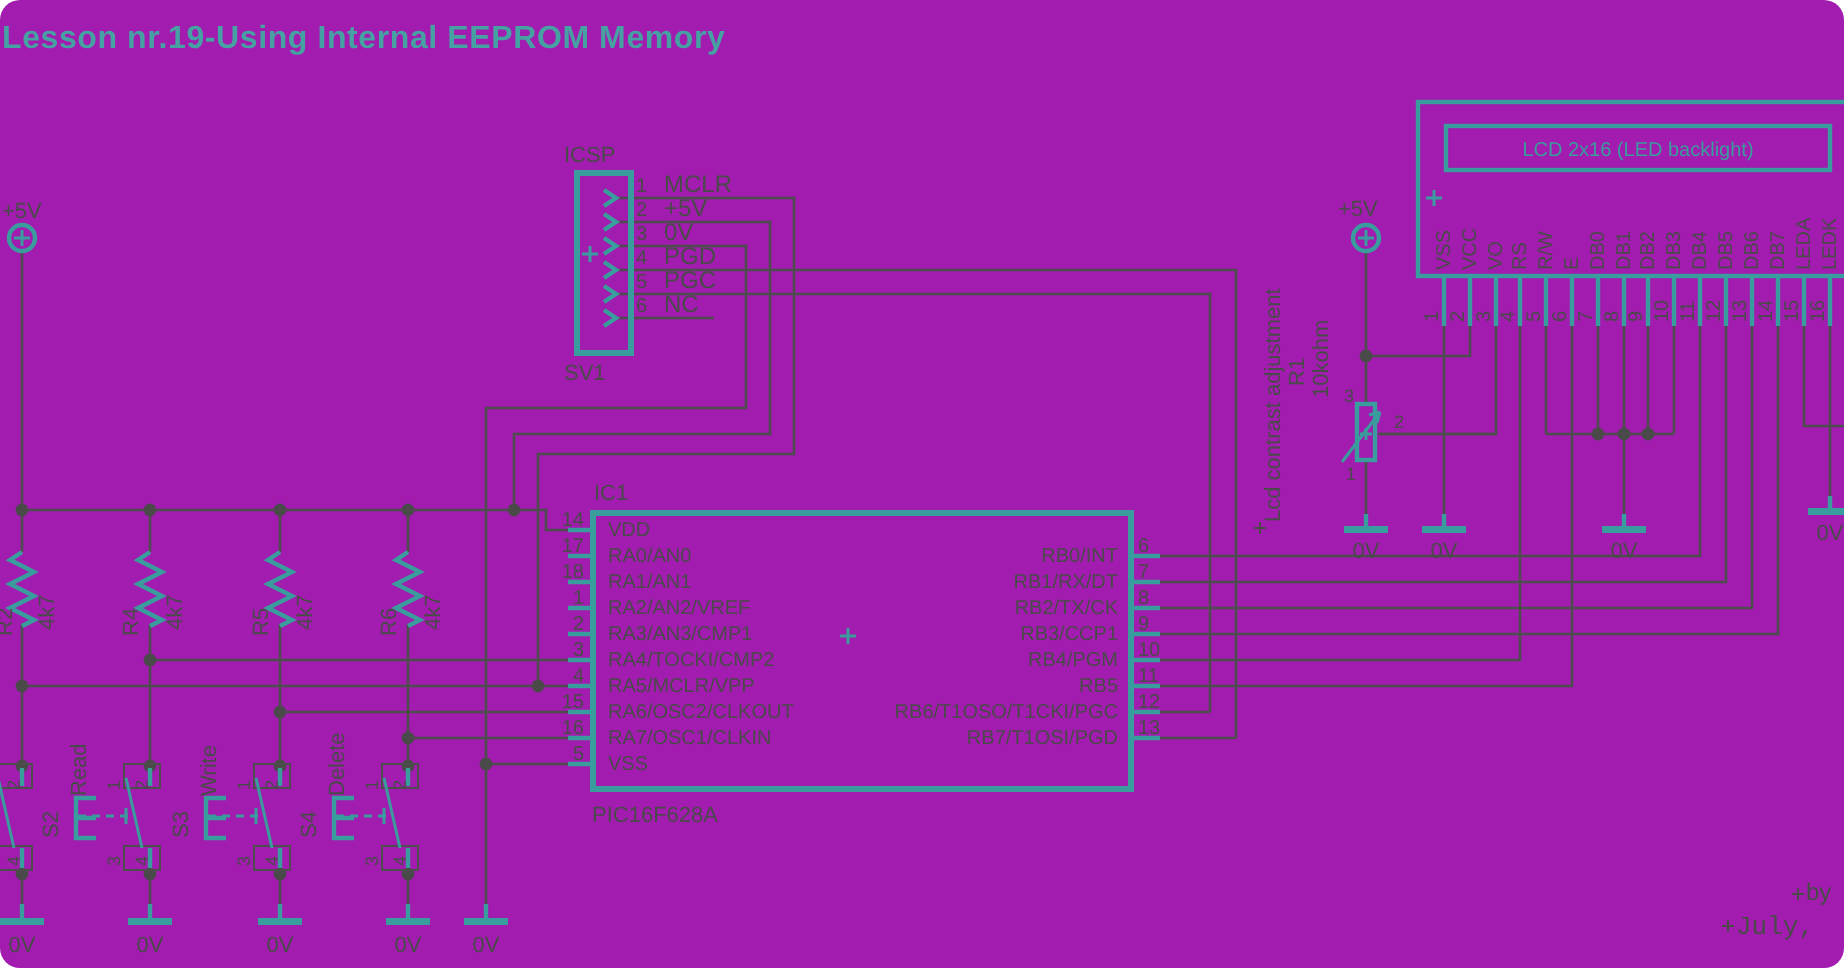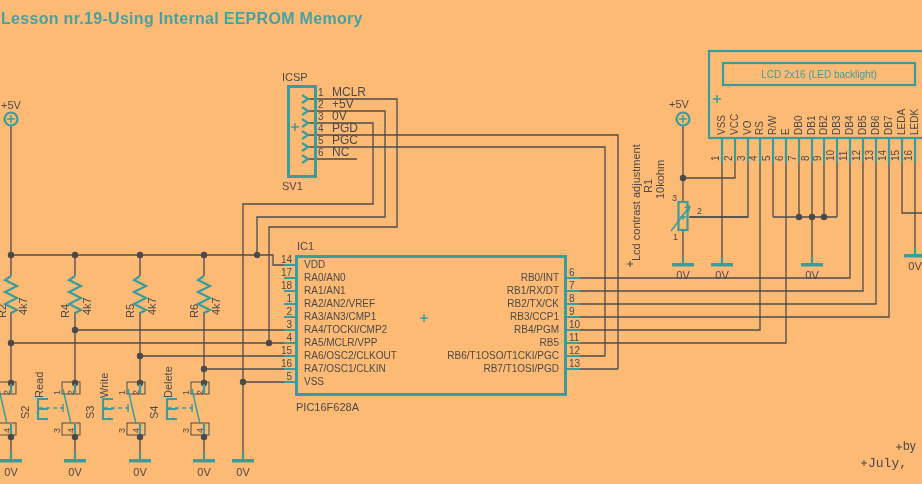--- a/index.html
+++ b/index.html
@@ -1,16 +1,16 @@
 <!DOCTYPE html>
 <html><head>
 <meta charset="utf-8">
 <style>
   html,body{margin:0;padding:0;background:#ffffff;}
-  .stage{position:relative;width:922px;height:484px;background:#fdba74;overflow:hidden;}
+  .stage{position:relative;width:922px;height:484px;background:#a21caf;overflow:hidden;border-radius:10px;}
   svg{display:block;}
   .t{font-family:"Liberation Sans",sans-serif;fill:#4a4a4a;}
   .teal{fill:#3a9d9d;}
   .s9{font-size:9px}.s10{font-size:10px}.s11{font-size:11px}.s12{font-size:12px}
   .title{font-family:"Liberation Sans",sans-serif;font-size:16px;font-weight:bold;fill:#46a2a2;letter-spacing:.3px;}
   .mono{font-family:"Liberation Mono","DejaVu Sans Mono",monospace;font-size:13px;fill:#4a4a4a;}
   .end{text-anchor:end}.mid{text-anchor:middle}
   .w{stroke:#4d4d4d;stroke-width:1.3;fill:none;}
   .c{stroke:#3a9d9d;stroke-width:2.2;fill:none;}
   .c3{stroke:#3a9d9d;stroke-width:3;fill:none;}

